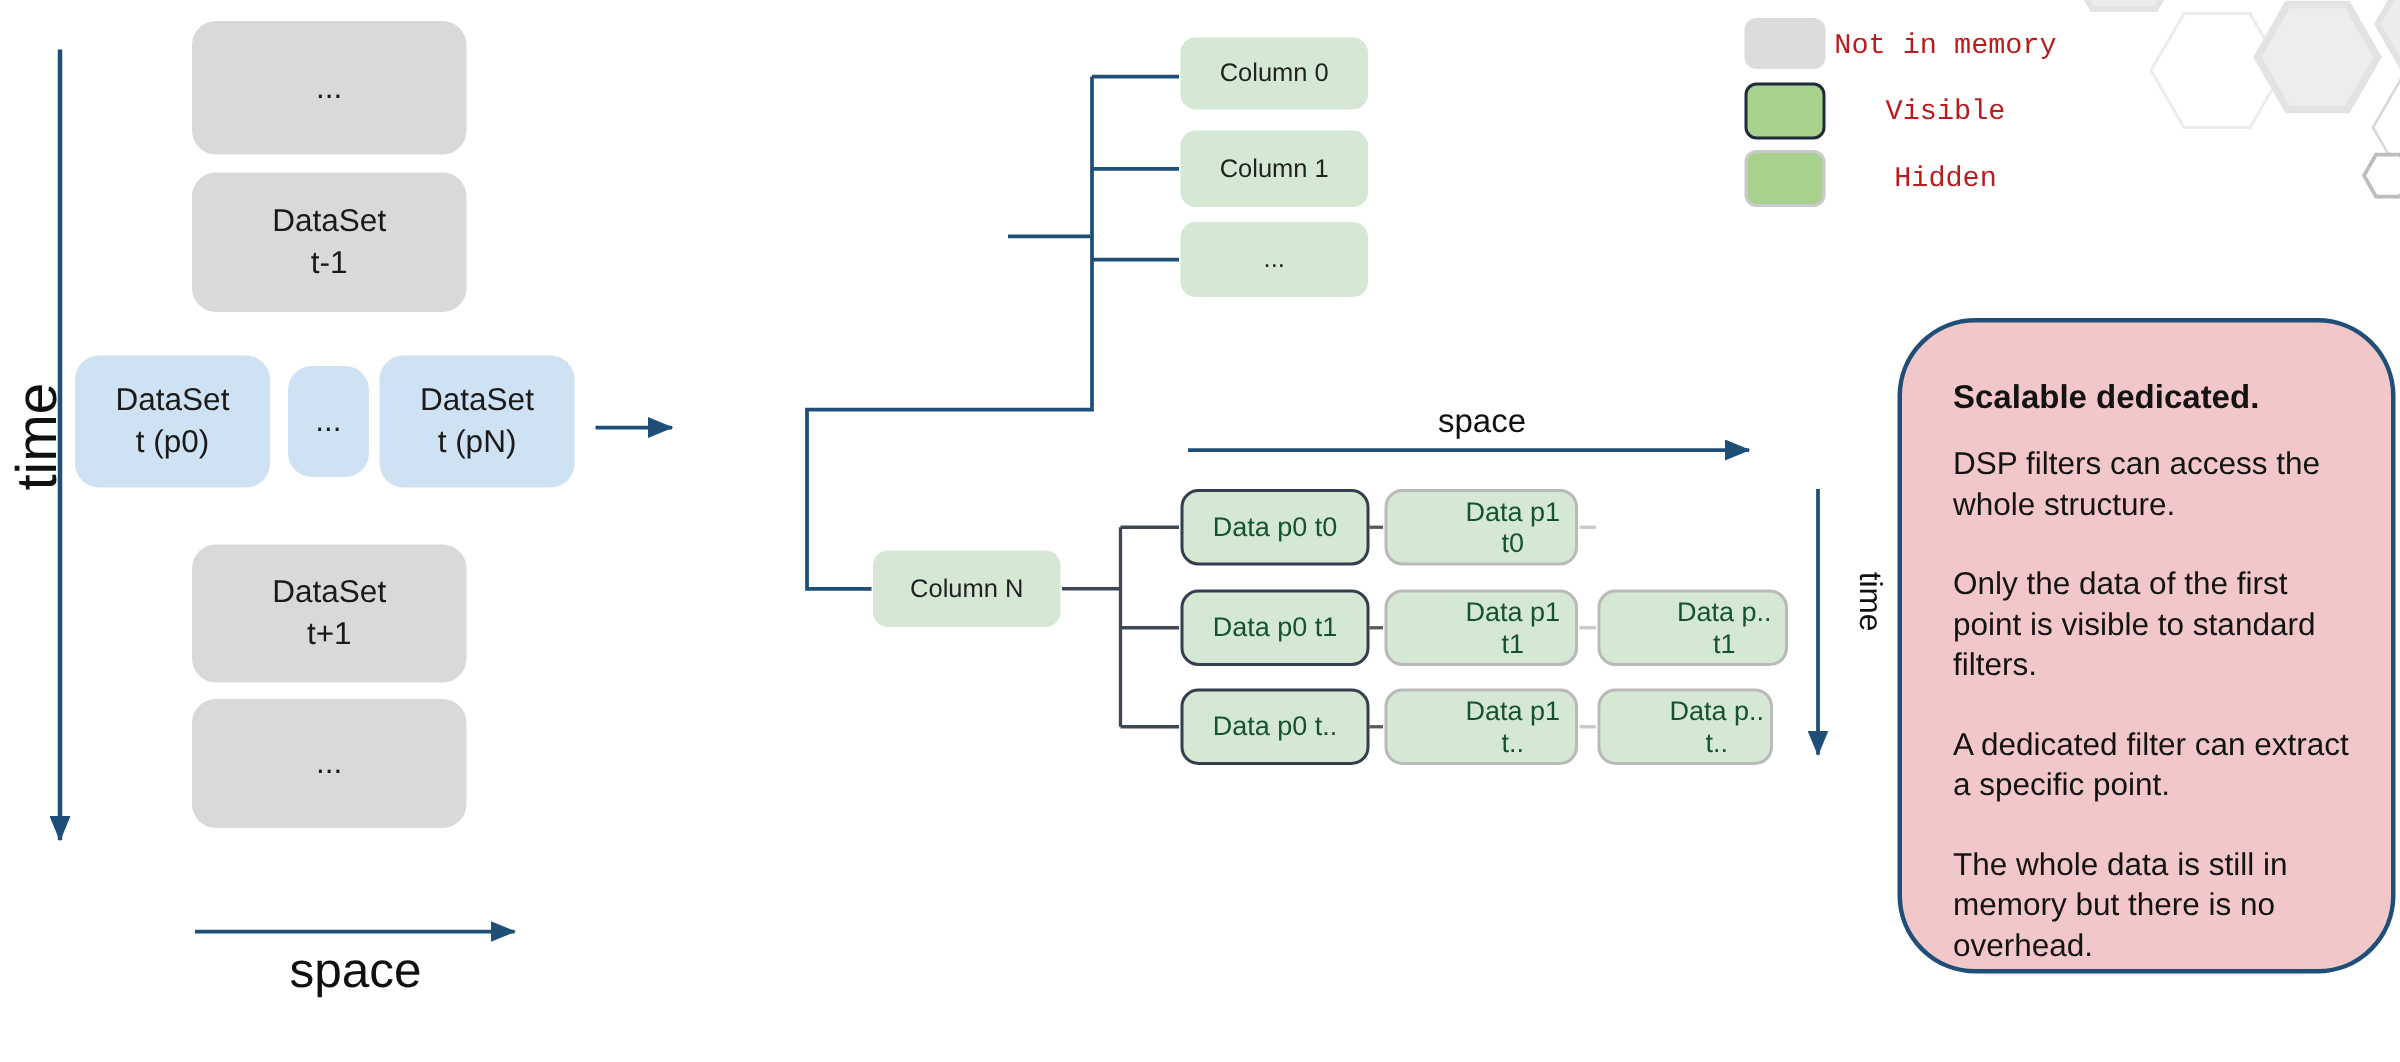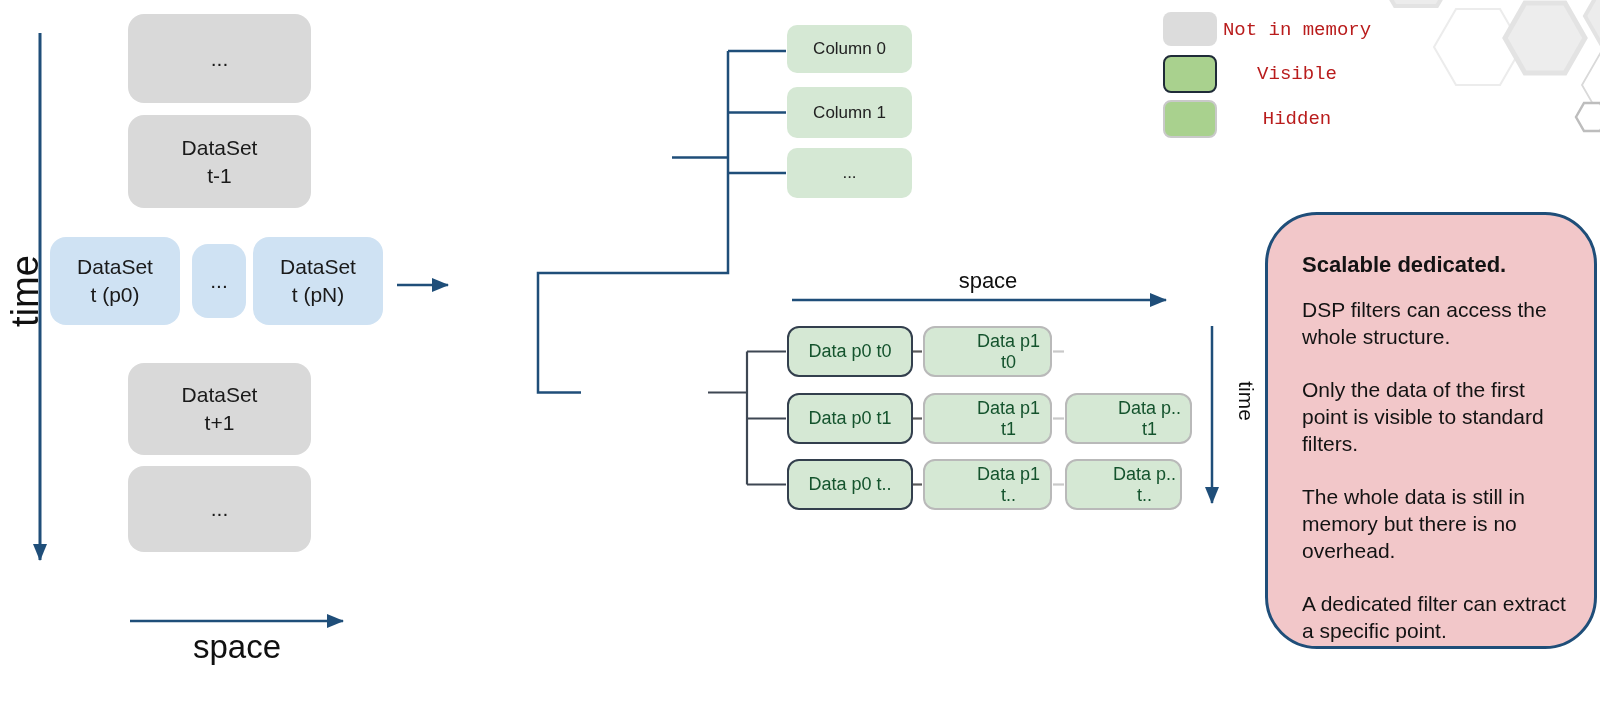--- a/index.html
+++ b/index.html
@@ -129,20 +129,21 @@
   <div class="box gray" style="left:128px;top:466px;width:183px;height:86px">
     <span>...</span>
   </div>
 
   <div class="axis-label rot-ccw" style="left:-25px;top:273px;width:100px;height:36px;line-height:36px;text-align:center;font-size:38px;">time</div>
   <div class="axis-label" style="left:137px;top:628px;width:200px;text-align:center;font-size:33px;">space</div>
 
   <div class="box green" style="left:787px;top:25px;width:125px;height:48px">Column 0</div>
   <div class="box green" style="left:787px;top:87px;width:125px;height:51px">Column 1</div>
   <div class="box green" style="left:787px;top:148px;width:125px;height:50px">...</div>
+  <div class="box green" style="left:582px;top:367px;width:125px;height:51px">Column N</div>
 
   <div class="axis-label" style="left:888px;top:268px;width:200px;text-align:center;font-size:22px;">space</div>
   <div class="axis-label rot-cw" style="left:1196px;top:388px;width:100px;height:26px;line-height:26px;text-align:center;font-size:21px;">time</div>
 
   <div class="dcell cell-visible" style="left:787px;top:326px;width:126px;height:51px">Data p0 t0</div>
   <div class="dcell cell-hidden" style="left:923px;top:326px;width:129px;height:51px">Data p1 t0</div>
 
   <div class="dcell cell-visible" style="left:787px;top:393px;width:126px;height:51px">Data p0 t1</div>
   <div class="dcell cell-hidden" style="left:923px;top:393px;width:129px;height:51px">Data p1 t1</div>
   <div class="dcell cell-hidden" style="left:1065px;top:393px;width:127px;height:51px">Data p.. t1</div>
@@ -157,17 +158,17 @@
   <div class="swatch sw-green sw-border-dark" style="left:1163px;top:55px;width:54px;height:38px"></div>
   <div class="legend-label" style="top:63px">Visible</div>
 
   <div class="swatch sw-green sw-border-light" style="left:1163px;top:100px;width:54px;height:38px"></div>
   <div class="legend-label" style="top:108px">Hidden</div>
 
   <div class="note">
     <h3>Scalable dedicated.</h3>
     <p>DSP filters can access the whole structure.</p>
     <p>Only the data of the first point is visible to standard filters.</p>
+    <p>A dedicated filter can extract a specific point.</p>
     <p>The whole data is still in memory but there is no overhead.</p>
-    <p>A dedicated filter can extract a specific point.</p>
   </div>
 
 </div>
 
 </body></html>

